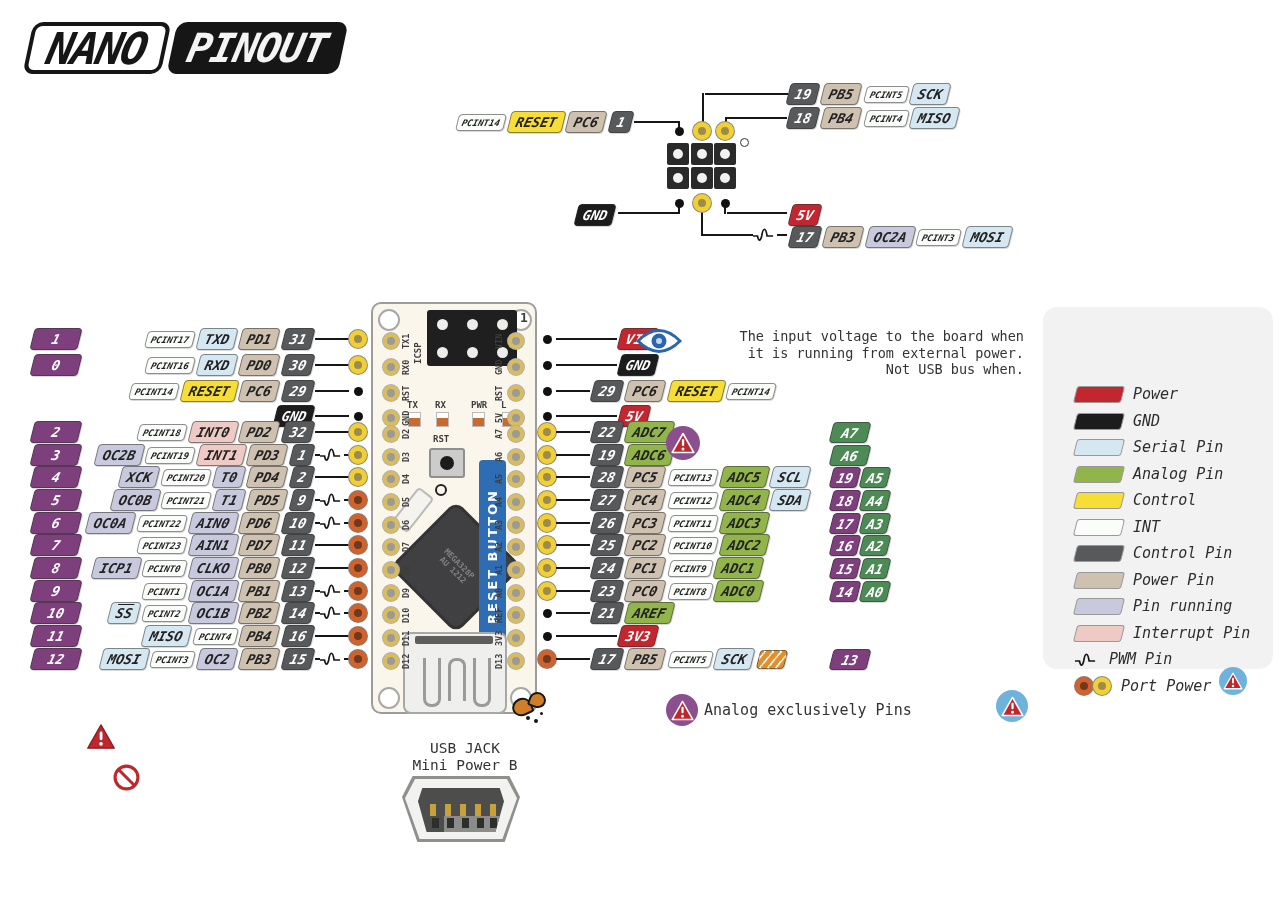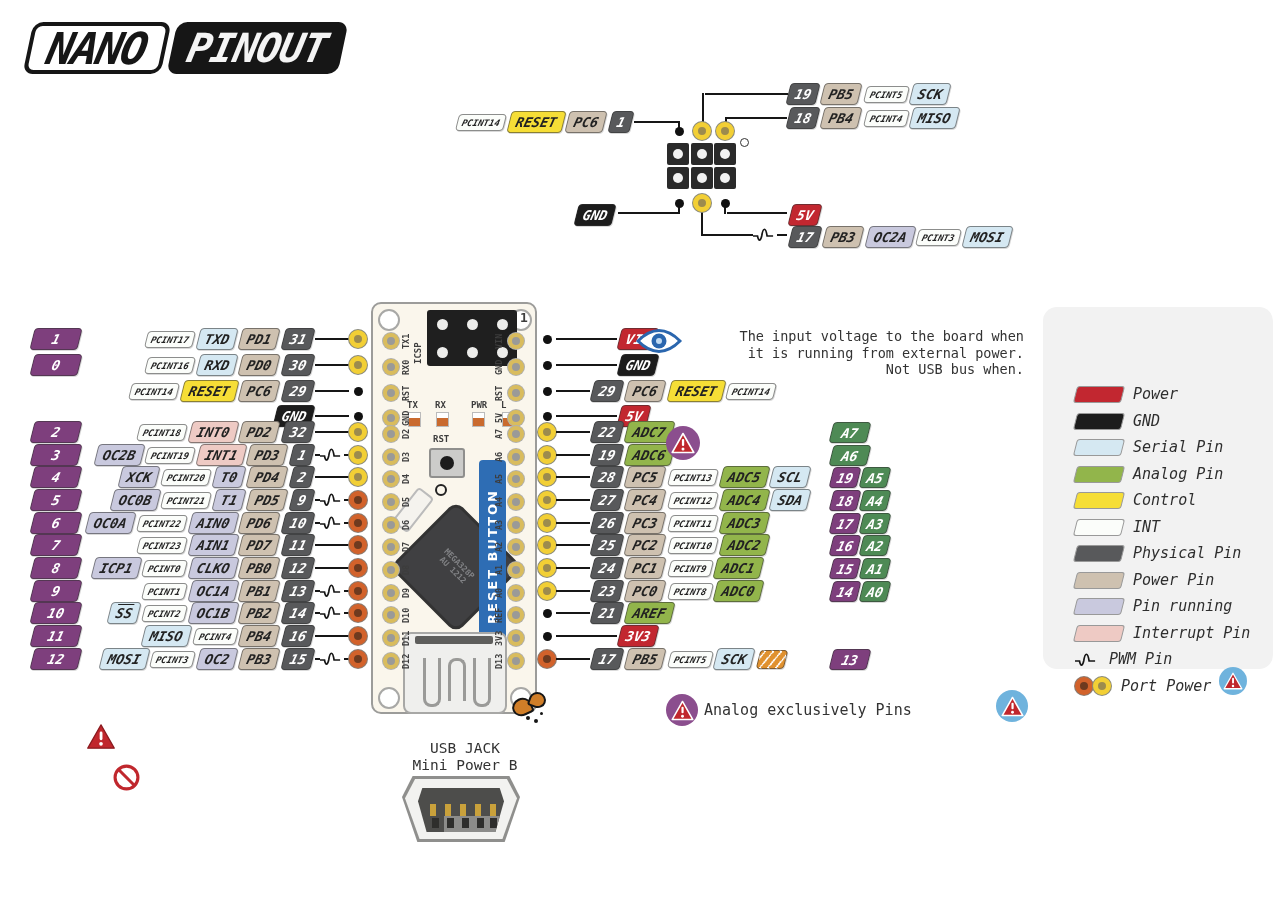--- a/index.html
+++ b/index.html
@@ -738,21 +738,21 @@
       <div class="litem" style="top: 136px;">
         <div class="lsw c-control"></div>
         <div class="llabel">Control</div>
       </div>
       <div class="litem" style="top: 162.5px;">
         <div class="lsw c-int"></div>
         <div class="llabel">INT</div>
       </div>
       <div class="litem" style="top: 189px;">
         <div class="lsw c-physical"></div>
-        <div class="llabel">Physical Pin</div>
+        <div class="llabel">Control Pin</div>
       </div>
       <div class="litem" style="top: 215.5px;">
         <div class="lsw c-port"></div>
         <div class="llabel">Power Pin</div>
       </div>
       <div class="litem" style="top: 242px;">
         <div class="lsw c-function"></div>
         <div class="llabel">Pin running</div>
       </div>
       <div class="litem" style="top: 268.5px;">

